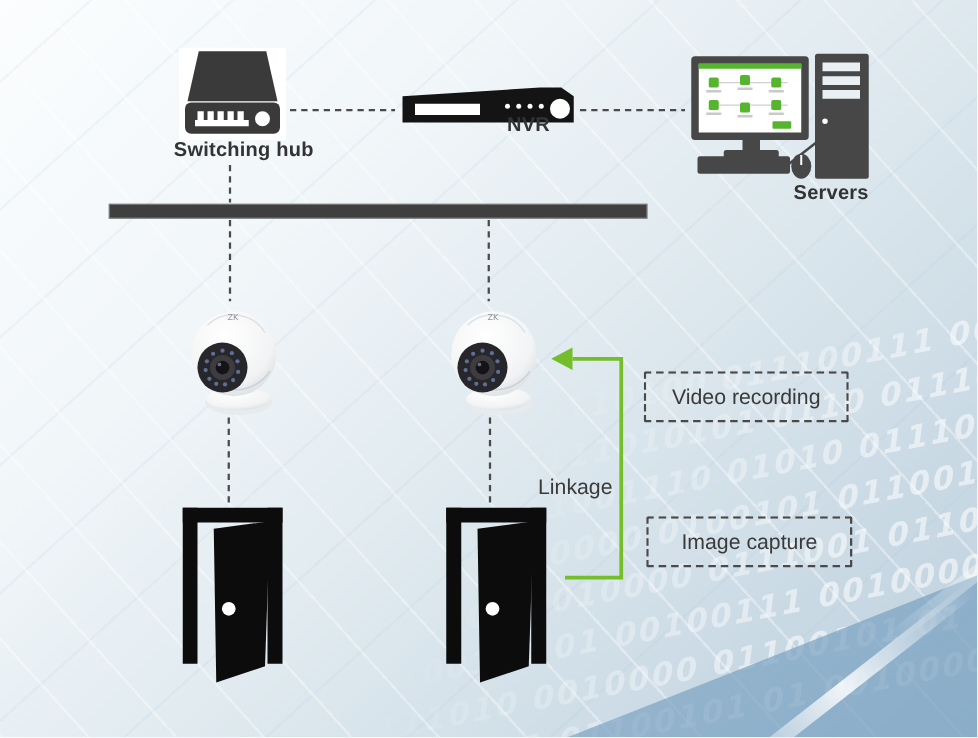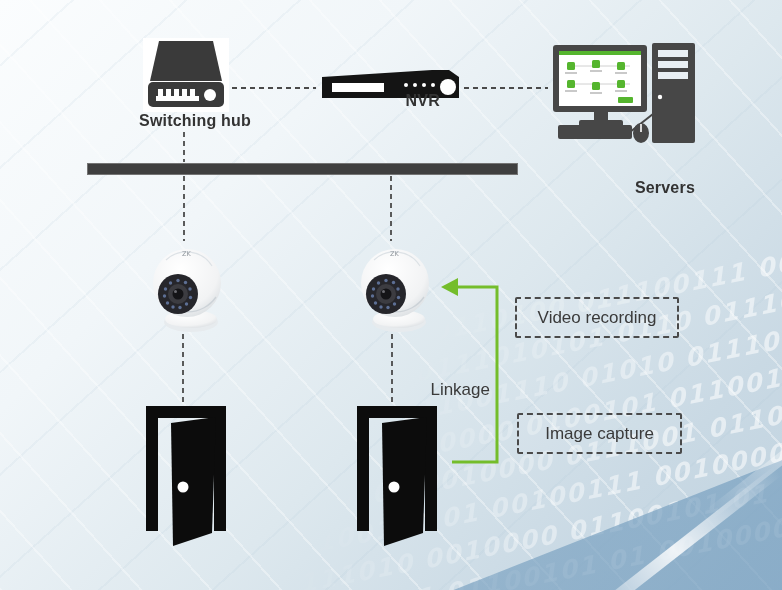--- a/index.html
+++ b/index.html
@@ -140,21 +140,21 @@
     <rect x="108" y="32" width="30" height="7" fill="#e9eff3"></rect>
     <circle cx="110" cy="57" r="2.2" fill="#ffffff"></circle>
 
     <line x1="80" y1="92" x2="103" y2="74" stroke="#474747" stroke-width="2"></line>
 
     <rect x="8" y="85" width="74" height="14" rx="2" fill="#474747"></rect>
 
     <ellipse cx="91" cy="93" rx="8" ry="10" fill="#474747"></ellipse>
     <line x1="91" y1="84" x2="91" y2="92" stroke="#ffffff" stroke-width="1.6"></line>
   </svg>
-  <div class="abs node-label" style="left:555px;top:146px;width:140px;margin-top:33px;">Servers</div>
+  <div class="abs node-label" style="left:555px;top:146px;width:140px;">Servers</div>
 
   <svg class="abs" style="left:146px;top:242px;" width="82" height="92" viewBox="0 0 82 92">
     <defs>
       <radialGradient id="domeg" cx="40%" cy="30%" r="80%">
         <stop offset="0%" stop-color="#ffffff"></stop>
         <stop offset="70%" stop-color="#f2f3f4"></stop>
         <stop offset="100%" stop-color="#d5dade"></stop>
       </radialGradient>
     </defs>
     <ellipse cx="45" cy="80" rx="27" ry="10" fill="#e7ebee"></ellipse>

